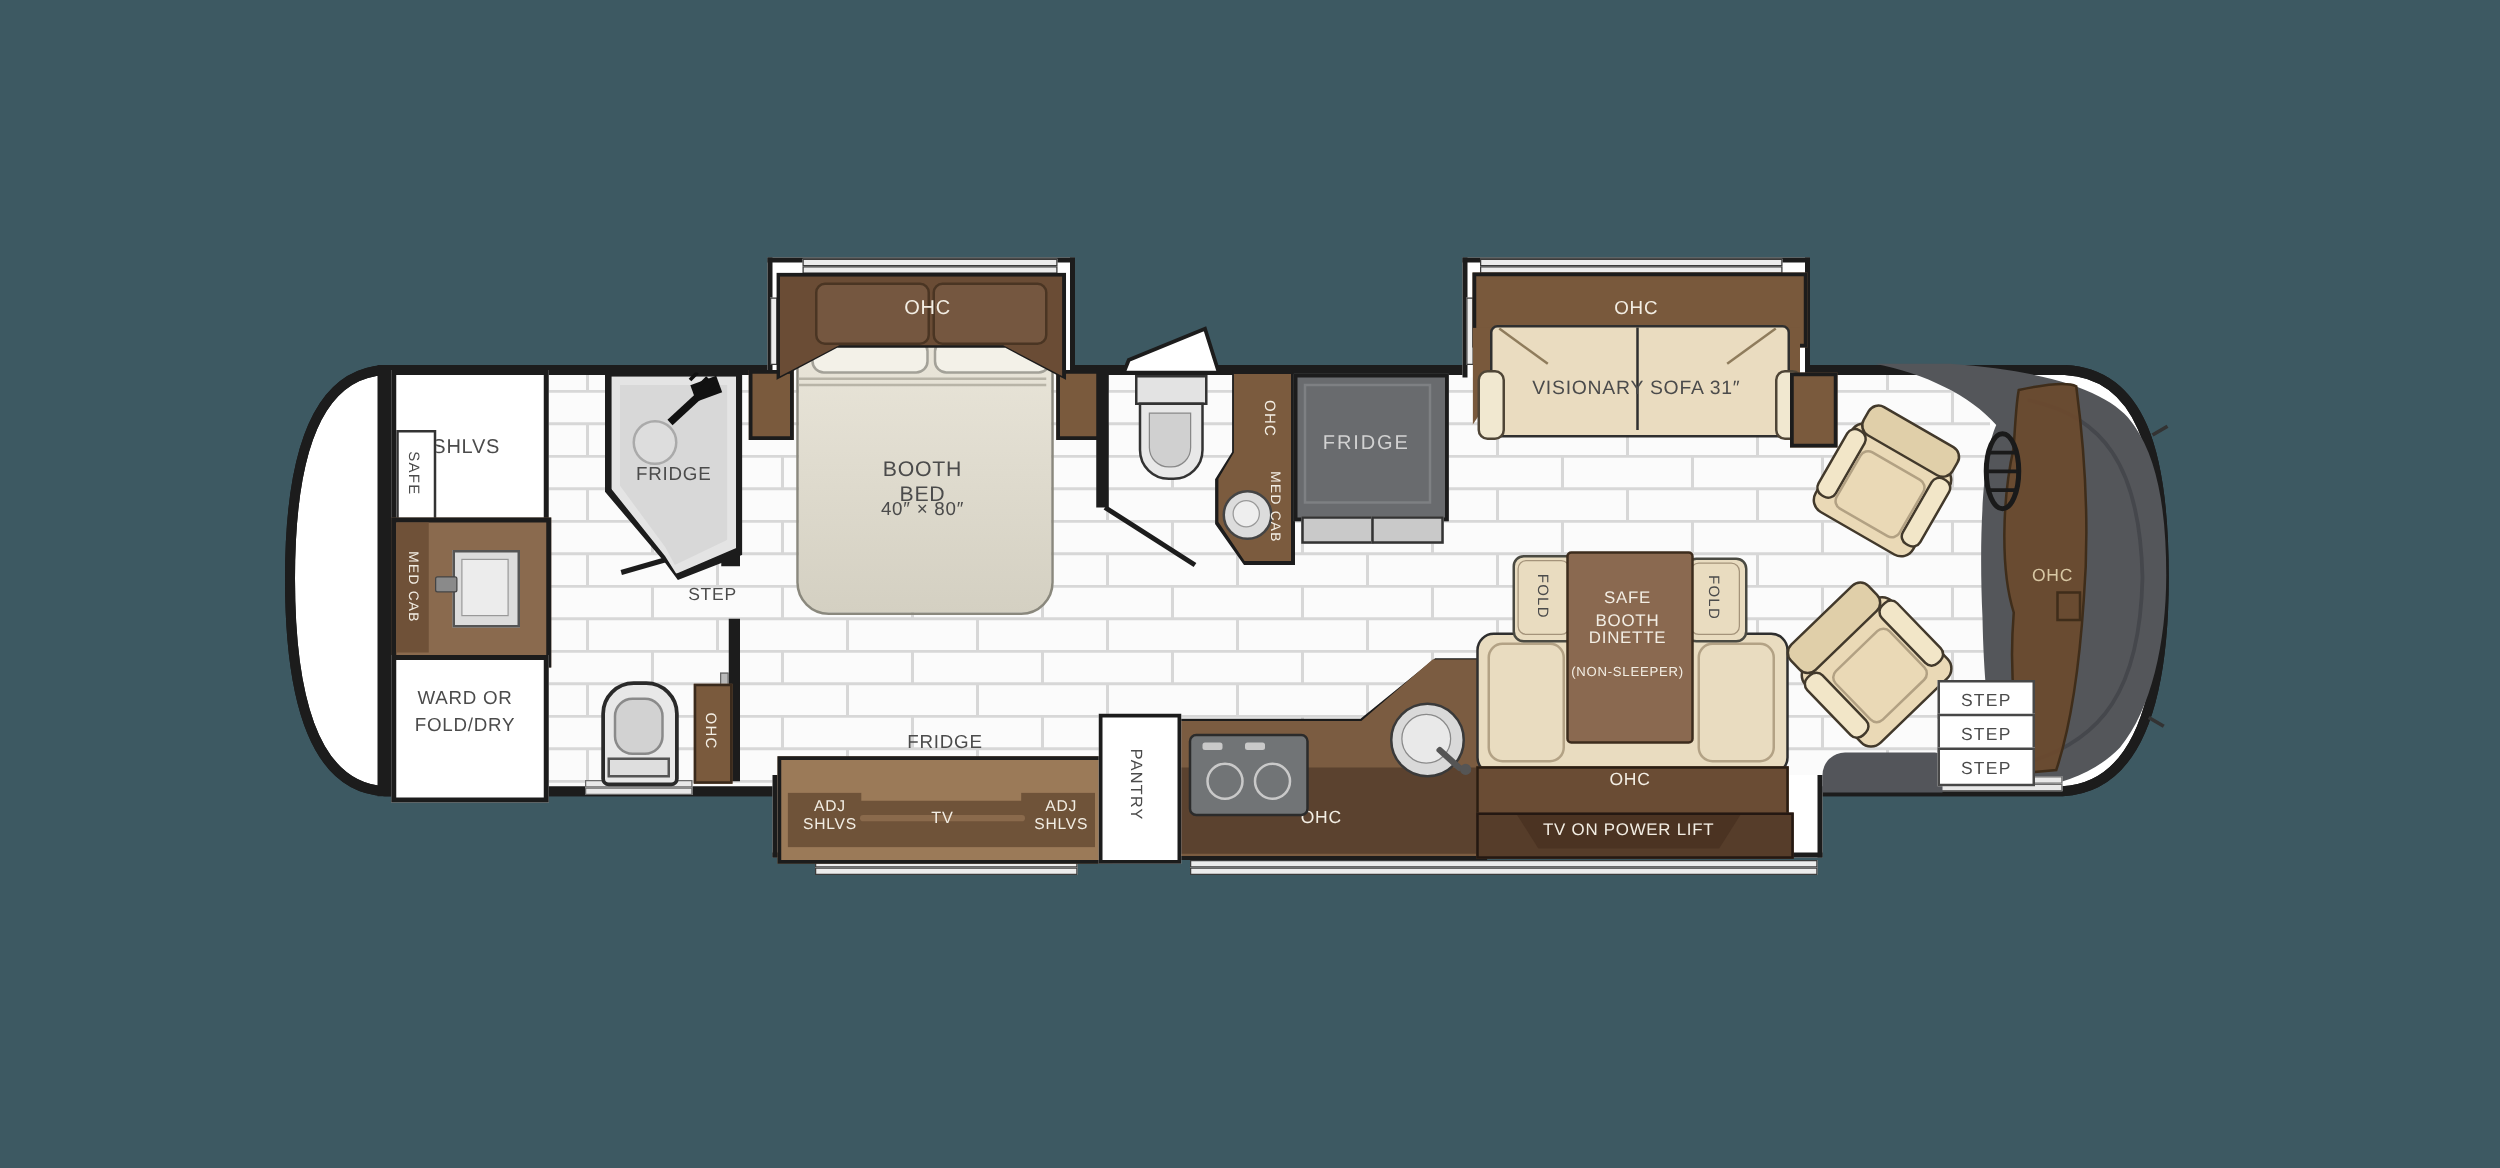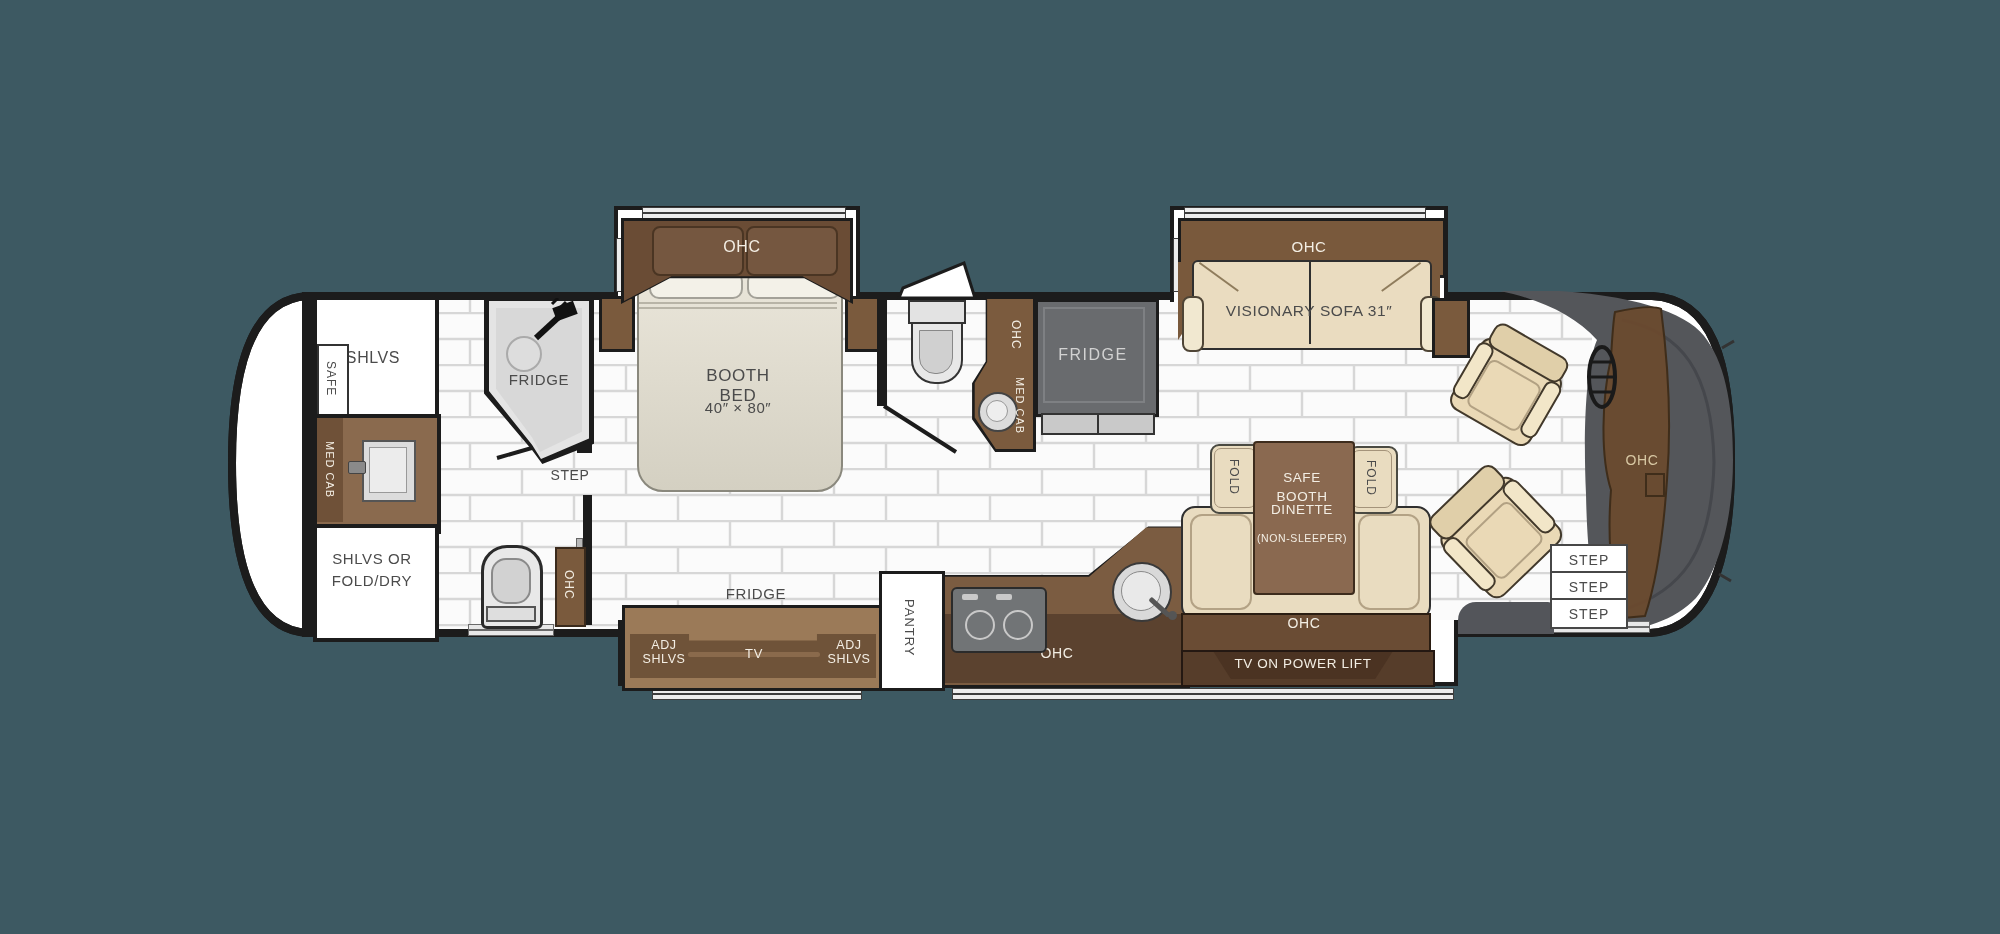--- a/index.html
+++ b/index.html
@@ -94,21 +94,21 @@
   <div class="vlbl" style="left:319px;top:346px;width:24px;height:66px;font-size:12px;">SAFE</div>
 
   <div class="abs" style="left:313px;top:414px;width:120px;height:112px;background:#8A6A4E;border:4px solid #1C1C1C;"></div>
   <div class="abs" style="left:317px;top:418px;width:26px;height:104px;background:#6F5138;"></div>
   <div class="vlbl white" style="left:317px;top:418px;width:26px;height:104px;font-size:11px;">MED CAB</div>
   <div class="abs" style="left:362px;top:440px;width:50px;height:58px;background:#DCDCDC;border:2px solid #555555;"></div>
   <div class="abs" style="left:369px;top:447px;width:36px;height:44px;background:#ECECEC;border:1px solid #999999;"></div>
   <div class="abs" style="left:348px;top:461px;width:16px;height:11px;background:#8A8A8A;border:1px solid #444444;border-radius:2px;"></div>
 
   <div class="abs" style="left:313px;top:524px;width:118px;height:110px;background:#FFFFFF;border:4px solid #1C1C1C;"></div>
-  <div class="lbl" style="left:318px;top:551px;width:108px;height:16px;font-size:15px;">SHLVS OR</div>
+  <div class="lbl" style="left:318px;top:551px;width:108px;height:16px;font-size:15px;">WARD OR</div>
   <div class="lbl" style="left:318px;top:573px;width:108px;height:16px;font-size:15px;">FOLD/DRY</div>
 
   <div class="abs" style="left:484px;top:296px;width:110px;height:168px;background:#1C1C1C;clip-path:polygon(0 0,100% 0,100% 88%,53% 100%,44% 92%,0 58%);"></div>
   <div class="abs" style="left:489px;top:301px;width:100px;height:158px;background:#E4E4E4;clip-path:polygon(0 0,100% 0,100% 87%,52% 100%,43% 91%,0 57%);"></div>
   <div class="abs" style="left:496px;top:308px;width:86px;height:144px;background:#D8D8D8;clip-path:polygon(0 0,100% 0,100% 86%,51% 100%,42% 90%,0 56%);"></div>
   <div class="abs" style="left:506px;top:336px;width:32px;height:32px;border-radius:50%;background:#DDDDDD;border:2px solid #AAAAAA;"></div>
   <svg class="abs" width="60" height="60" style="left:528px;top:298px;">
     <path d="M8,40 L34,16" stroke="#111111" stroke-width="6"></path>
     <rect x="26" y="6" width="22" height="14" fill="#111111" transform="rotate(-20 37 13)"></rect>
     <path d="M24,6 l6,-6 M32,10 l6,-6 M40,14 l6,-6" stroke="#111111" stroke-width="3"></path>

